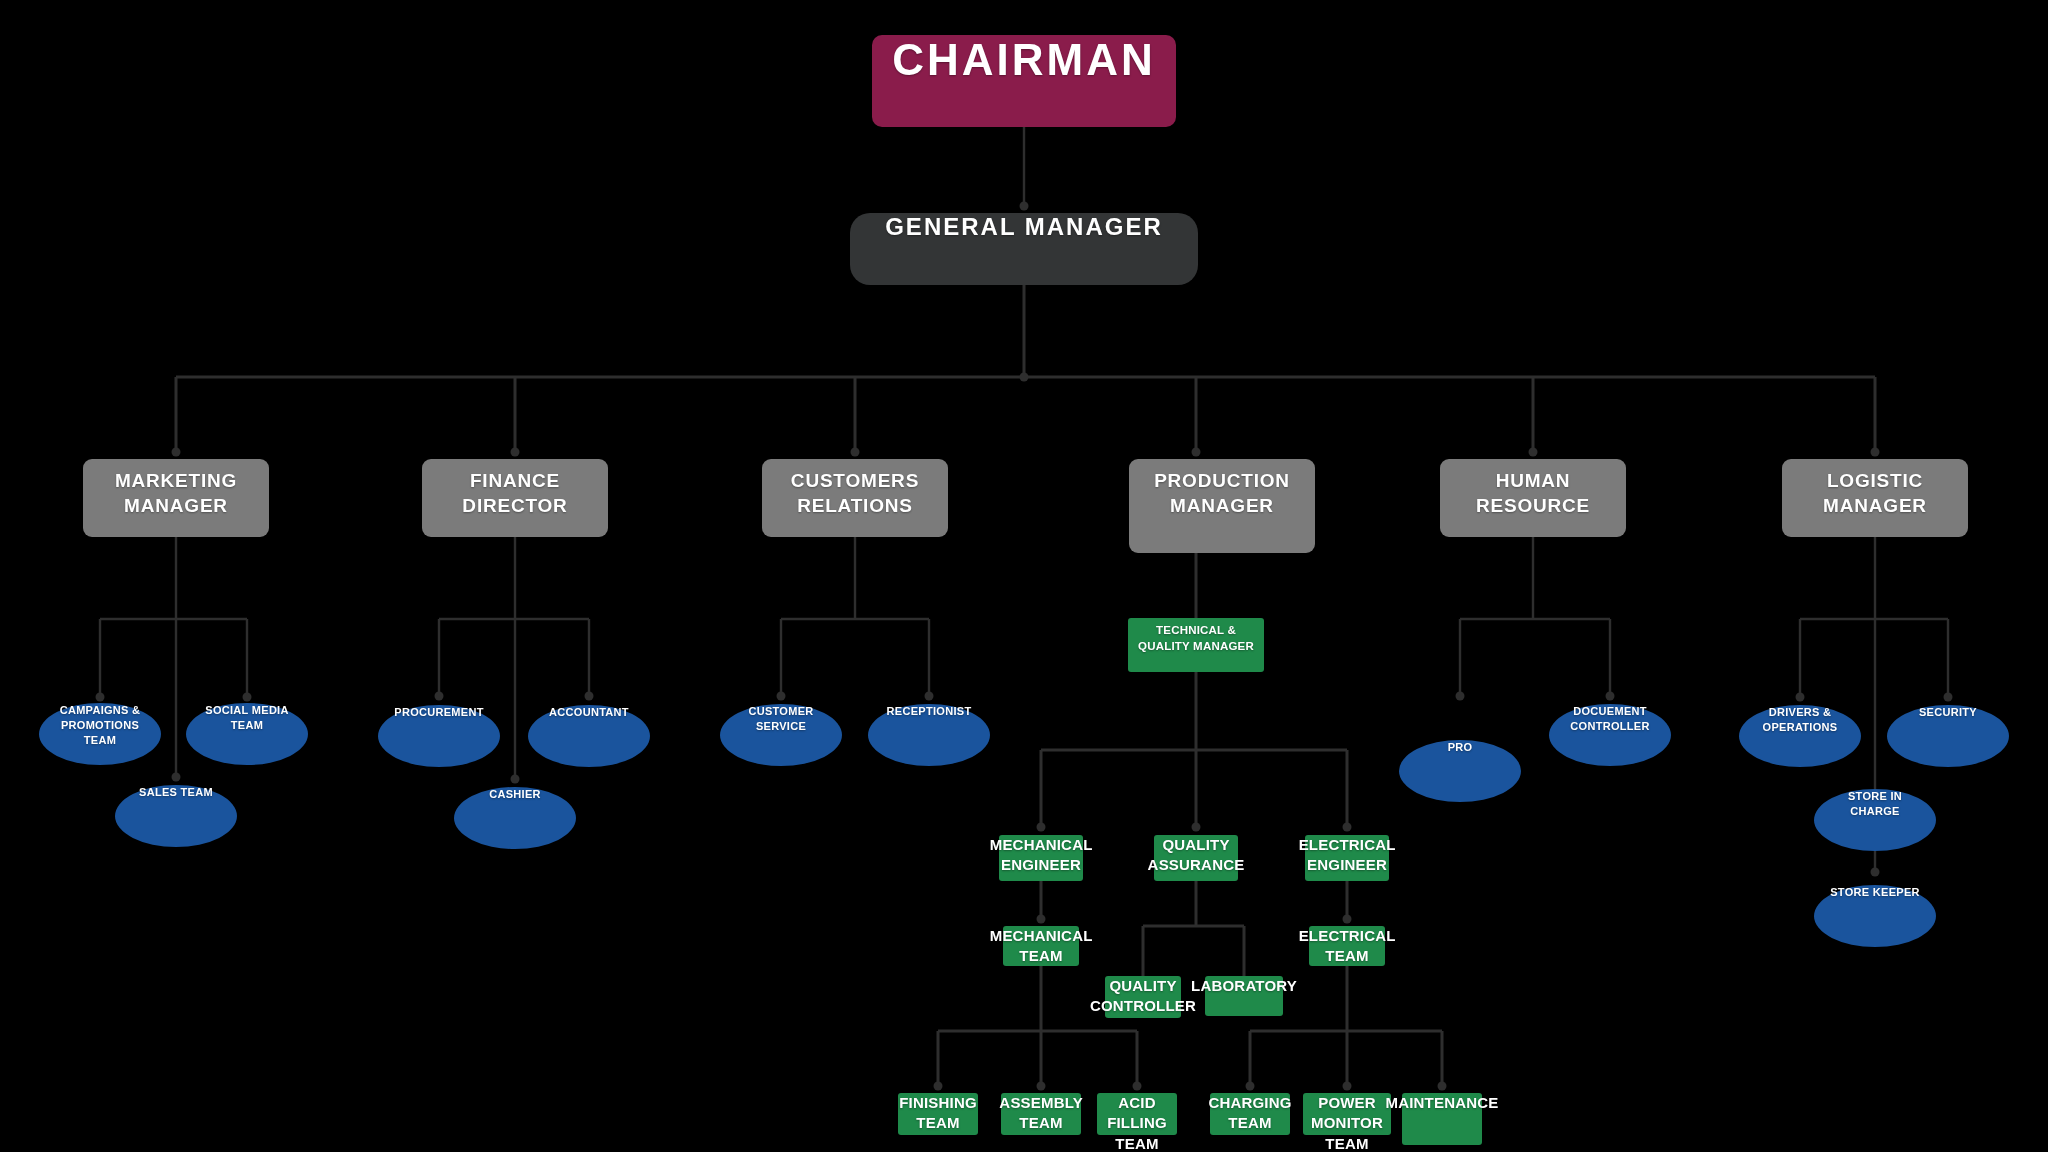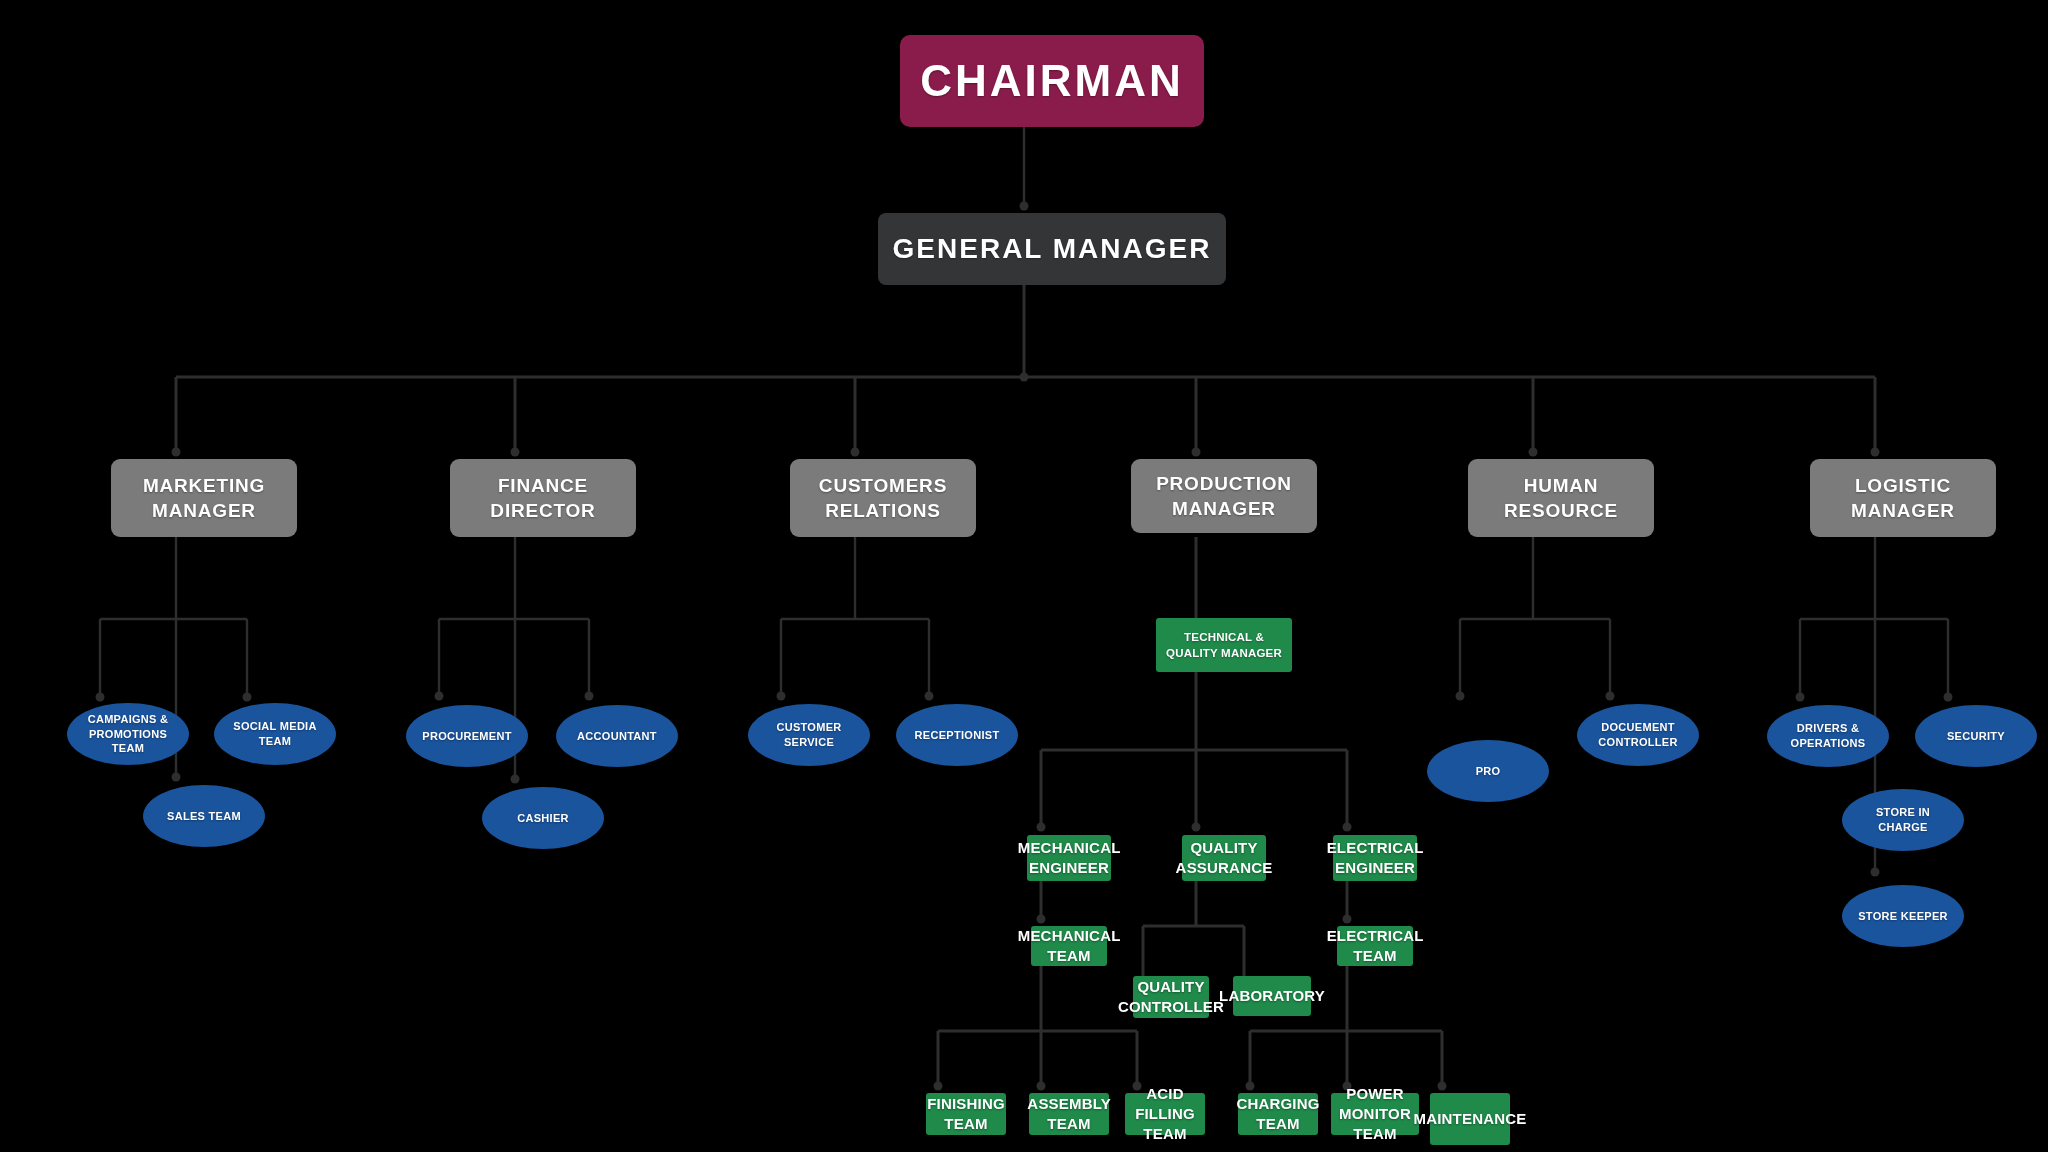--- a/index.html
+++ b/index.html
@@ -7,32 +7,31 @@
   #canvas{
     position:relative;width:2048px;height:1152px;overflow:hidden;
     background:var(--background,#000);
     font-family:"Liberation Sans","DejaVu Sans",sans-serif;
   }
   #connectors{position:absolute;left:0;top:0;width:2048px;height:1152px;}
   .c-line{fill:none;stroke:var(--line,#2e2e2e);stroke-width:3;}
   .c-line-thin{fill:none;stroke:var(--line,#2e2e2e);stroke-width:2.4;}
   .c-dot{fill:var(--line,#2e2e2e);stroke:none;}
   .node{
-    position:absolute;display:flex;align-items:center;justify-content:center;
+    position:absolute;display:flex;align-items:flex-start;justify-content:center;
     text-align:center;color:var(--text,#fff);font-weight:800;box-sizing:border-box;
     text-shadow:0 1px 2px rgba(0,0,0,.35);
-    margin-left:28px;
   }
   .box-chairman{
     background:var(--chairman,#8a1c4b);border-radius:10px;
     font-size:44px;letter-spacing:3px;
   }
   .box-gm{
-    background:var(--general-manager,#333333);border-radius:8px;
-    font-size:28px;letter-spacing:2px;
+    background:var(--general-manager,#333333);border-radius:20px;
+    font-size:24px;letter-spacing:2px;
   }
   .box-manager{
     background:var(--manager,#7b7b7b);border-radius:9px;
     font-size:19px;letter-spacing:.8px;line-height:1.32;padding:9px 13px;
   }
   .box-green{
     background:var(--production-box,#1f8a4a);border-radius:3px;
     font-size:15px;letter-spacing:.2px;line-height:1.35;padding:0 3px;
   }
   .box-green.tq{font-size:11.5px;padding:4px 8px;line-height:1.4;}
@@ -113,21 +112,21 @@
 
   <div class="node box-manager" style="left:83px;top:459px;width:186px;height:78px">
       <span>MARKETING MANAGER</span>
     </div>
   <div class="node box-manager" style="left:422px;top:459px;width:186px;height:78px">
       <span>FINANCE DIRECTOR</span>
     </div>
   <div class="node box-manager" style="left:762px;top:459px;width:186px;height:78px">
       <span>CUSTOMERS RELATIONS</span>
     </div>
-  <div class="node box-manager" style="left:1103px;top:459px;width:186px;height:74px">
+  <div class="node box-manager" style="left:1129px;top:459px;width:186px;height:94px">
       <span>PRODUCTION MANAGER</span>
     </div>
   <div class="node box-manager" style="left:1440px;top:459px;width:186px;height:78px">
       <span>HUMAN RESOURCE</span>
     </div>
   <div class="node box-manager" style="left:1782px;top:459px;width:186px;height:78px">
       <span>LOGISTIC MANAGER</span>
     </div>
 
   <div class="node ellipse" style="left:39px;top:703px;width:122px;height:62px">

